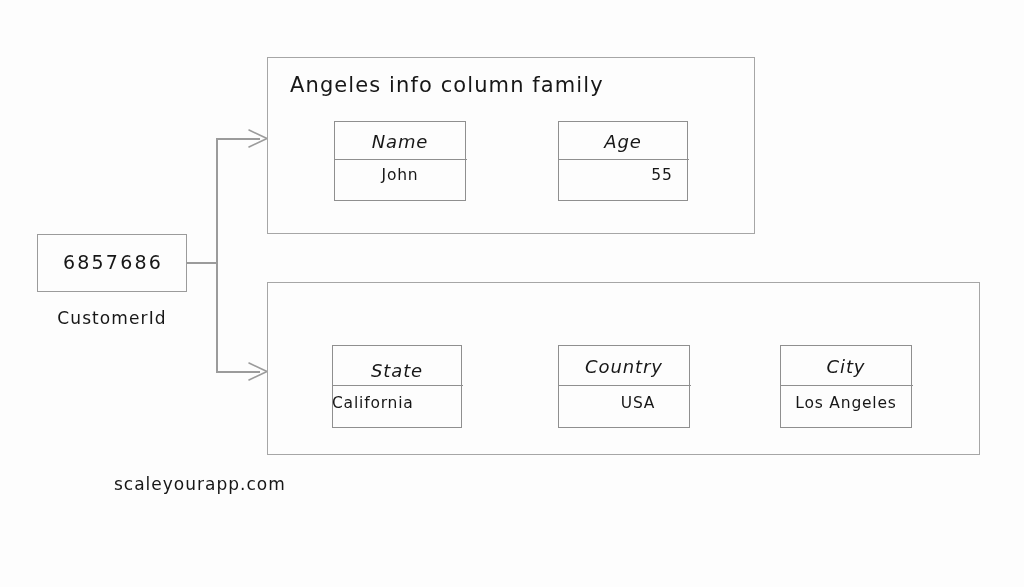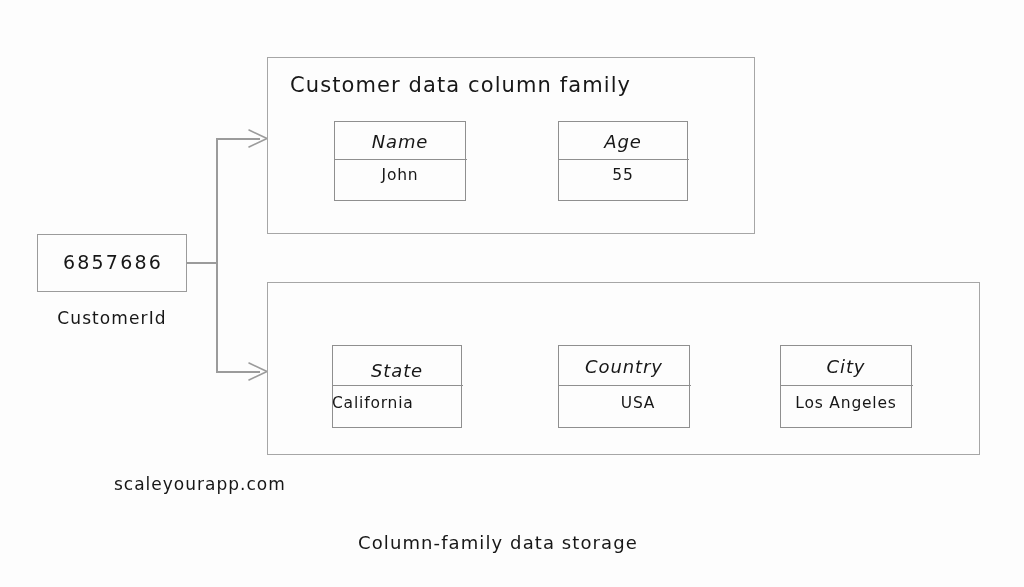--- a/index.html
+++ b/index.html
@@ -111,33 +111,33 @@
   <svg class="arrow" style="left:248px; top:128px;" width="24" height="22" viewBox="0 0 24 22">
     <path d="M1 2 L19 10.5 L1 19" fill="none" stroke="#9b9b9b" stroke-width="1.6" stroke-linecap="round" stroke-linejoin="round"></path>
   </svg>
 
   <div class="conn conn-h" style="left:216px; top:371px; width:44px;"></div>
   <svg class="arrow" style="left:248px; top:361px;" width="24" height="22" viewBox="0 0 24 22">
     <path d="M1 2 L19 10.5 L1 19" fill="none" stroke="#9b9b9b" stroke-width="1.6" stroke-linecap="round" stroke-linejoin="round"></path>
   </svg>
 
   <div class="box family-box" style="left:267px; top:57px; width:488px; height:177px;"></div>
-  <div class="txt family-title" style="left:290px; top:73px;">Customer data column family</div>
+  <div class="txt family-title" style="left:290px; top:73px;">Angeles info column family</div>
 
   <div class="box cell-box" style="left:334px; top:121px; width:132px; height:80px;">
     <div class="cell-divider" style="left:0; top:37px; width:132px;"></div>
   </div>
   <div class="txt cell-label" style="left:334px; top:131px; width:132px; text-align:center;">Name</div>
   <div class="txt cell-value" style="left:334px; top:166px; width:132px; text-align:center;">John</div>
 
   <div class="box cell-box" style="left:558px; top:121px; width:130px; height:80px;">
     <div class="cell-divider" style="left:0; top:37px; width:130px;"></div>
   </div>
   <div class="txt cell-label" style="left:558px; top:131px; width:130px; text-align:center;">Age</div>
-  <div class="txt cell-value" style="left:558px; top:166px; width:130px; text-align:center;">55</div>
+  <div class="txt cell-value" style="left:558px; top:166px; width:130px; text-align:center;padding-left:39px;">55</div>
 
   <div class="box family-box" style="left:267px; top:282px; width:713px; height:173px;"></div>
 
   <div class="box cell-box" style="left:332px; top:345px; width:130px; height:83px;">
     <div class="cell-divider" style="left:0; top:39px; width:130px;"></div>
   </div>
   <div class="txt cell-label" style="left:332px; top:360px; width:130px; text-align:center;">State</div>
   <div class="txt cell-value" style="left:332px; top:394px; width:130px; text-align:left;">California</div>
 
   <div class="box cell-box" style="left:558px; top:345px; width:132px; height:83px;">
@@ -146,16 +146,15 @@
   <div class="txt cell-label" style="left:558px; top:356px; width:132px; text-align:center;">Country</div>
   <div class="txt cell-value" style="left:558px; top:394px; width:160px; text-align:center;">USA</div>
 
   <div class="box cell-box" style="left:780px; top:345px; width:132px; height:83px;">
     <div class="cell-divider" style="left:0; top:39px; width:132px;"></div>
   </div>
   <div class="txt cell-label" style="left:780px; top:356px; width:132px; text-align:center;">City</div>
   <div class="txt cell-value" style="left:778px; top:394px; width:136px; text-align:center;">Los Angeles</div>
 
   <div class="txt caption" style="left:114px; top:474px;">scaleyourapp.com</div>
-  <div class="txt caption-main" style="left:358px; top:532px;">Column-family data storage</div>
 
 
 </div>
 
 </body></html>

